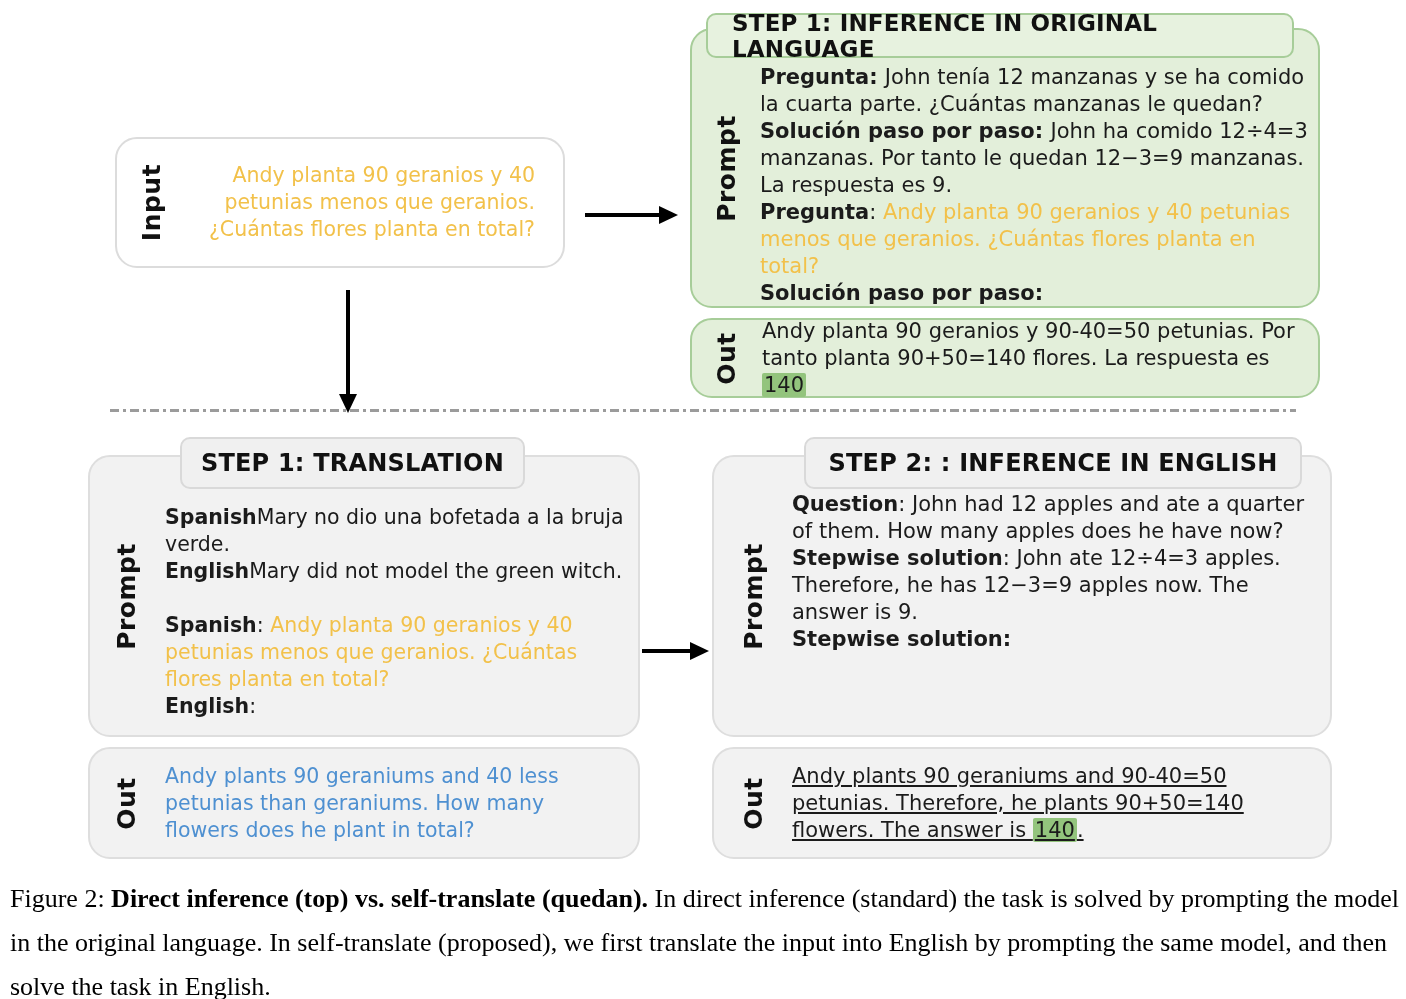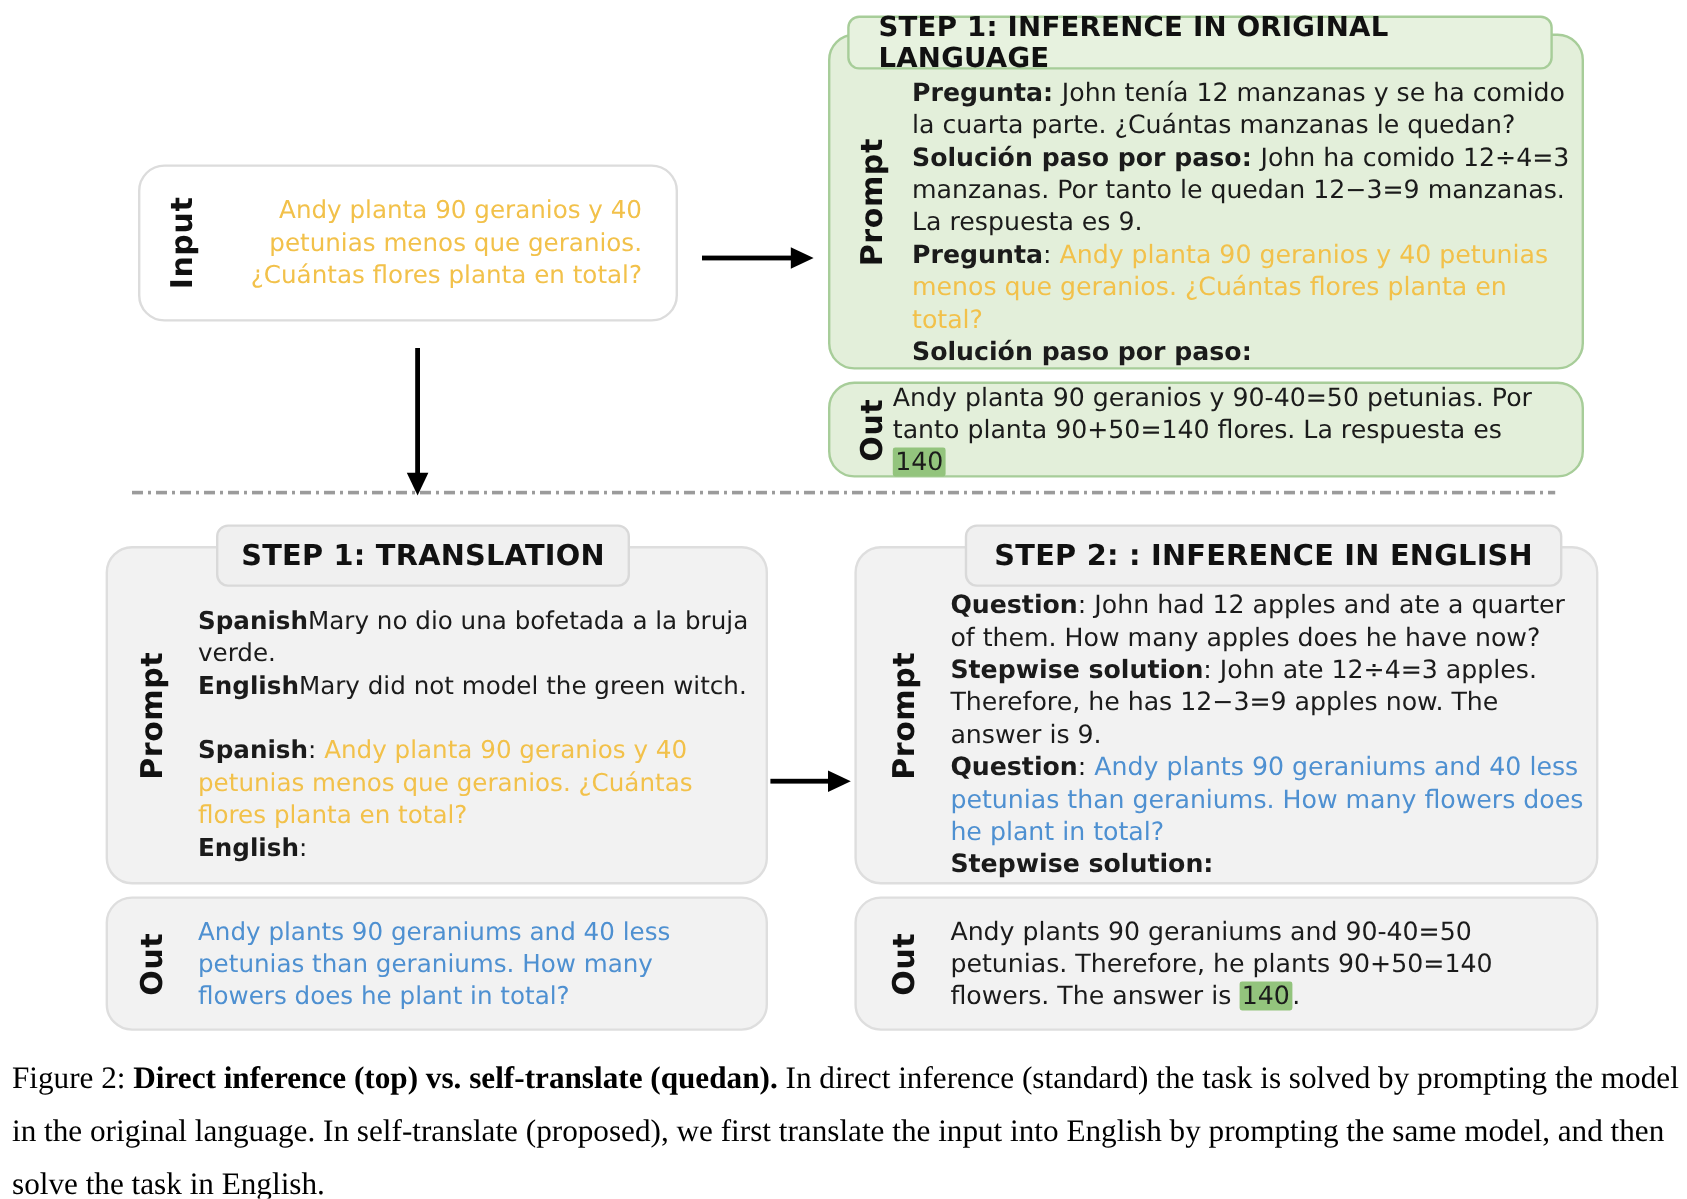--- a/index.html
+++ b/index.html
@@ -77,21 +77,21 @@
       <p class="line"><span class="b">Pregunta</span><span>: </span><span class="yellow">Andy planta 90 geranios y 40 petunias menos que geranios. ¿Cuántas flores planta en total?</span></p>
       <p class="line"><span class="b">Solución paso por paso:</span></p>
     </div>
   </div>
   <div class="header green-header" style="left:706px;top:13px;width:588px;height:45px;">STEP 1: INFERENCE IN ORIGINAL LANGUAGE</div>
 
   <div class="box green-box" style="left:690px;top:318px;width:630px;height:80px;">
     <div class="vwrap" style="left:2px;width:64px;">
       <span class="vlabel">Out</span>
     </div>
-    <div class="content vcenter" style="left:52px;width:552px;justify-content:center;">
+    <div class="content vcenter" style="left:70px;width:552px;justify-content:center;">
       <p class="line"><span>Andy planta 90 geranios y 90-40=50 petunias. Por tanto planta 90+50=140 flores. La respuesta es </span><span class="hl">140</span><span></span></p>
     </div>
   </div>
 
   <div class="divider"></div>
 
   <div class="box gray-box" style="left:88px;top:455px;width:552px;height:282px;">
     <div class="vwrap" style="left:6px;width:60px;">
       <span class="vlabel">Prompt</span>
     </div>
@@ -116,31 +116,30 @@
   <div class="hline" style="left:642px;top:649px;width:50px;"></div>
   <div class="head-right" style="left:690px;top:642px;"></div>
 
   <div class="box gray-box" style="left:712px;top:455px;width:620px;height:282px;">
     <div class="vwrap" style="left:8px;width:62px;">
       <span class="vlabel">Prompt</span>
     </div>
     <div class="content" style="left:78px;top:34px;width:530px;">
       <p class="line"><span class="b">Question</span><span>: </span><span>John had 12 apples and ate a quarter of them. How many apples does he have now?</span></p>
       <p class="line"><span class="b">Stepwise solution</span><span>: </span><span>John ate 12÷4=3 apples. Therefore, he has 12−3=9 apples now. The answer is 9.</span></p>
-      <p class="line"><span class="b">Question</span><span>: </span><span class="blue">Andy plants 90 geraniums and 40 less petunias than geraniums. How many flowers does he plant in total?</span></p>
       <p class="line"><span class="b">Stepwise solution:</span></p>
     </div>
   </div>
   <div class="header gray-header" style="left:804px;top:437px;width:498px;height:52px;">STEP 2: : INFERENCE IN ENGLISH</div>
 
   <div class="box gray-box" style="left:712px;top:747px;width:620px;height:112px;">
     <div class="vwrap" style="left:8px;width:62px;">
       <span class="vlabel">Out</span>
     </div>
-    <div class="content vcenter" style="left:78px;width:500px;">
+    <div class="content vcenter" style="left:78px;width:500px;text-decoration:underline;">
       <p class="line"><span>Andy plants 90 geraniums and 90-40=50 petunias. Therefore, he plants 90+50=140 flowers. The answer is </span><span class="hl">140</span><span>.</span></p>
     </div>
   </div>
 
   <div class="caption">
     <span>Figure 2: </span><span class="b">Direct inference (top) vs. self-translate (quedan).</span><span> In direct inference (standard) the task is solved by prompting the model in the original language. In self-translate (proposed), we first translate the input into English by prompting the same model, and then solve the task in English.</span>
   </div>
 
 </div>
 

